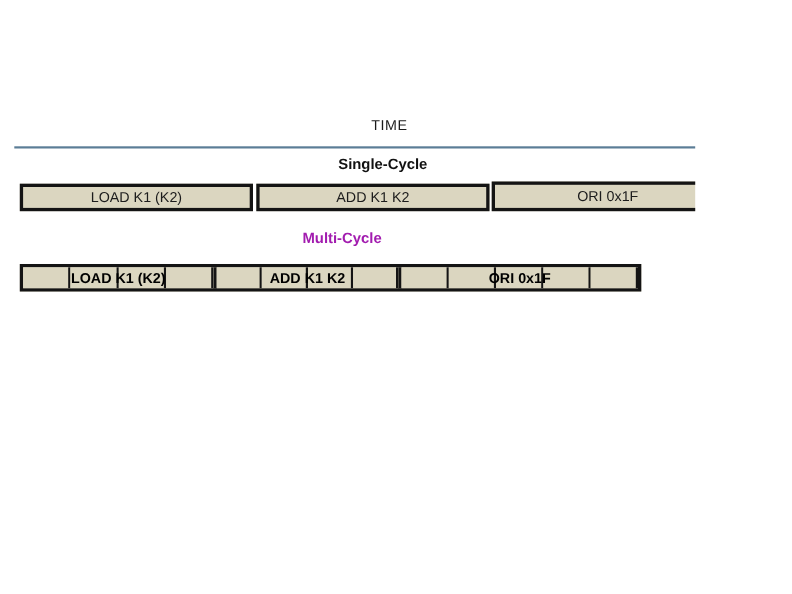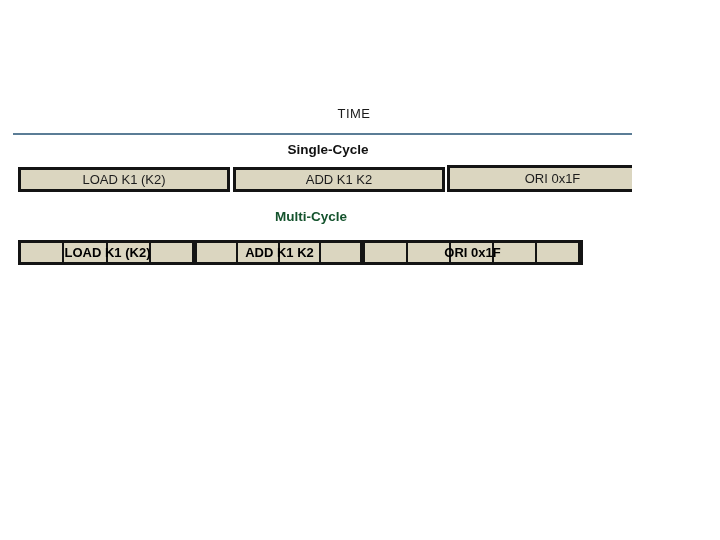--- a/index.html
+++ b/index.html
@@ -12,34 +12,34 @@
     font-size:13px;letter-spacing:.5px;
   }
   .timeline{position:absolute;top:128px;left:13px;width:680px;height:12px;}
   .timeline .shaft{position:absolute;top:5px;left:0;width:671px;height:2px;background:#5b7d96;}
   .timeline .head{
     position:absolute;top:1px;left:671px;width:0;height:0;
     border-left:9px solid #5b7d96;border-top:5px solid transparent;border-bottom:5px solid transparent;
   }
   .sc-heading{
     position:absolute;top:142px;left:0;width:656px;text-align:center;
-    font-weight:bold;font-size:13.5px;color:#111;
+    font-weight:bold;font-size:13.5px;color:#111;padding-left:20px;
   }
   .sc-box{
     position:absolute;top:167px;height:25px;box-sizing:border-box;
     background:#dbd6c0;border:3px solid #141414;
     display:flex;align-items:center;justify-content:center;
     font-size:13px;color:#1c1c1c;white-space:nowrap;
   }
   .sc-box.b1{left:18px;width:212px;}
   .sc-box.b2{left:233px;width:212px;}
   .sc-box.b3{left:447px;width:211px;top:165px;height:27px;}
   .mc-heading{
     position:absolute;top:209px;left:0;width:622px;text-align:center;
-    font-weight:bold;font-size:13.5px;color:#14532d;
+    font-weight:bold;font-size:13.5px;color:#a21caf;
   }
   .mc-bar{
     position:absolute;top:240px;left:18px;width:565px;height:25px;
     box-sizing:border-box;border:3px solid #141414;display:flex;background:#dbd6c0;
   }
   .mc-group{
     position:relative;height:100%;box-sizing:border-box;display:flex;
     border-right:3px solid #141414;
   }
   .mc-group:last-child{border-right:none;}

